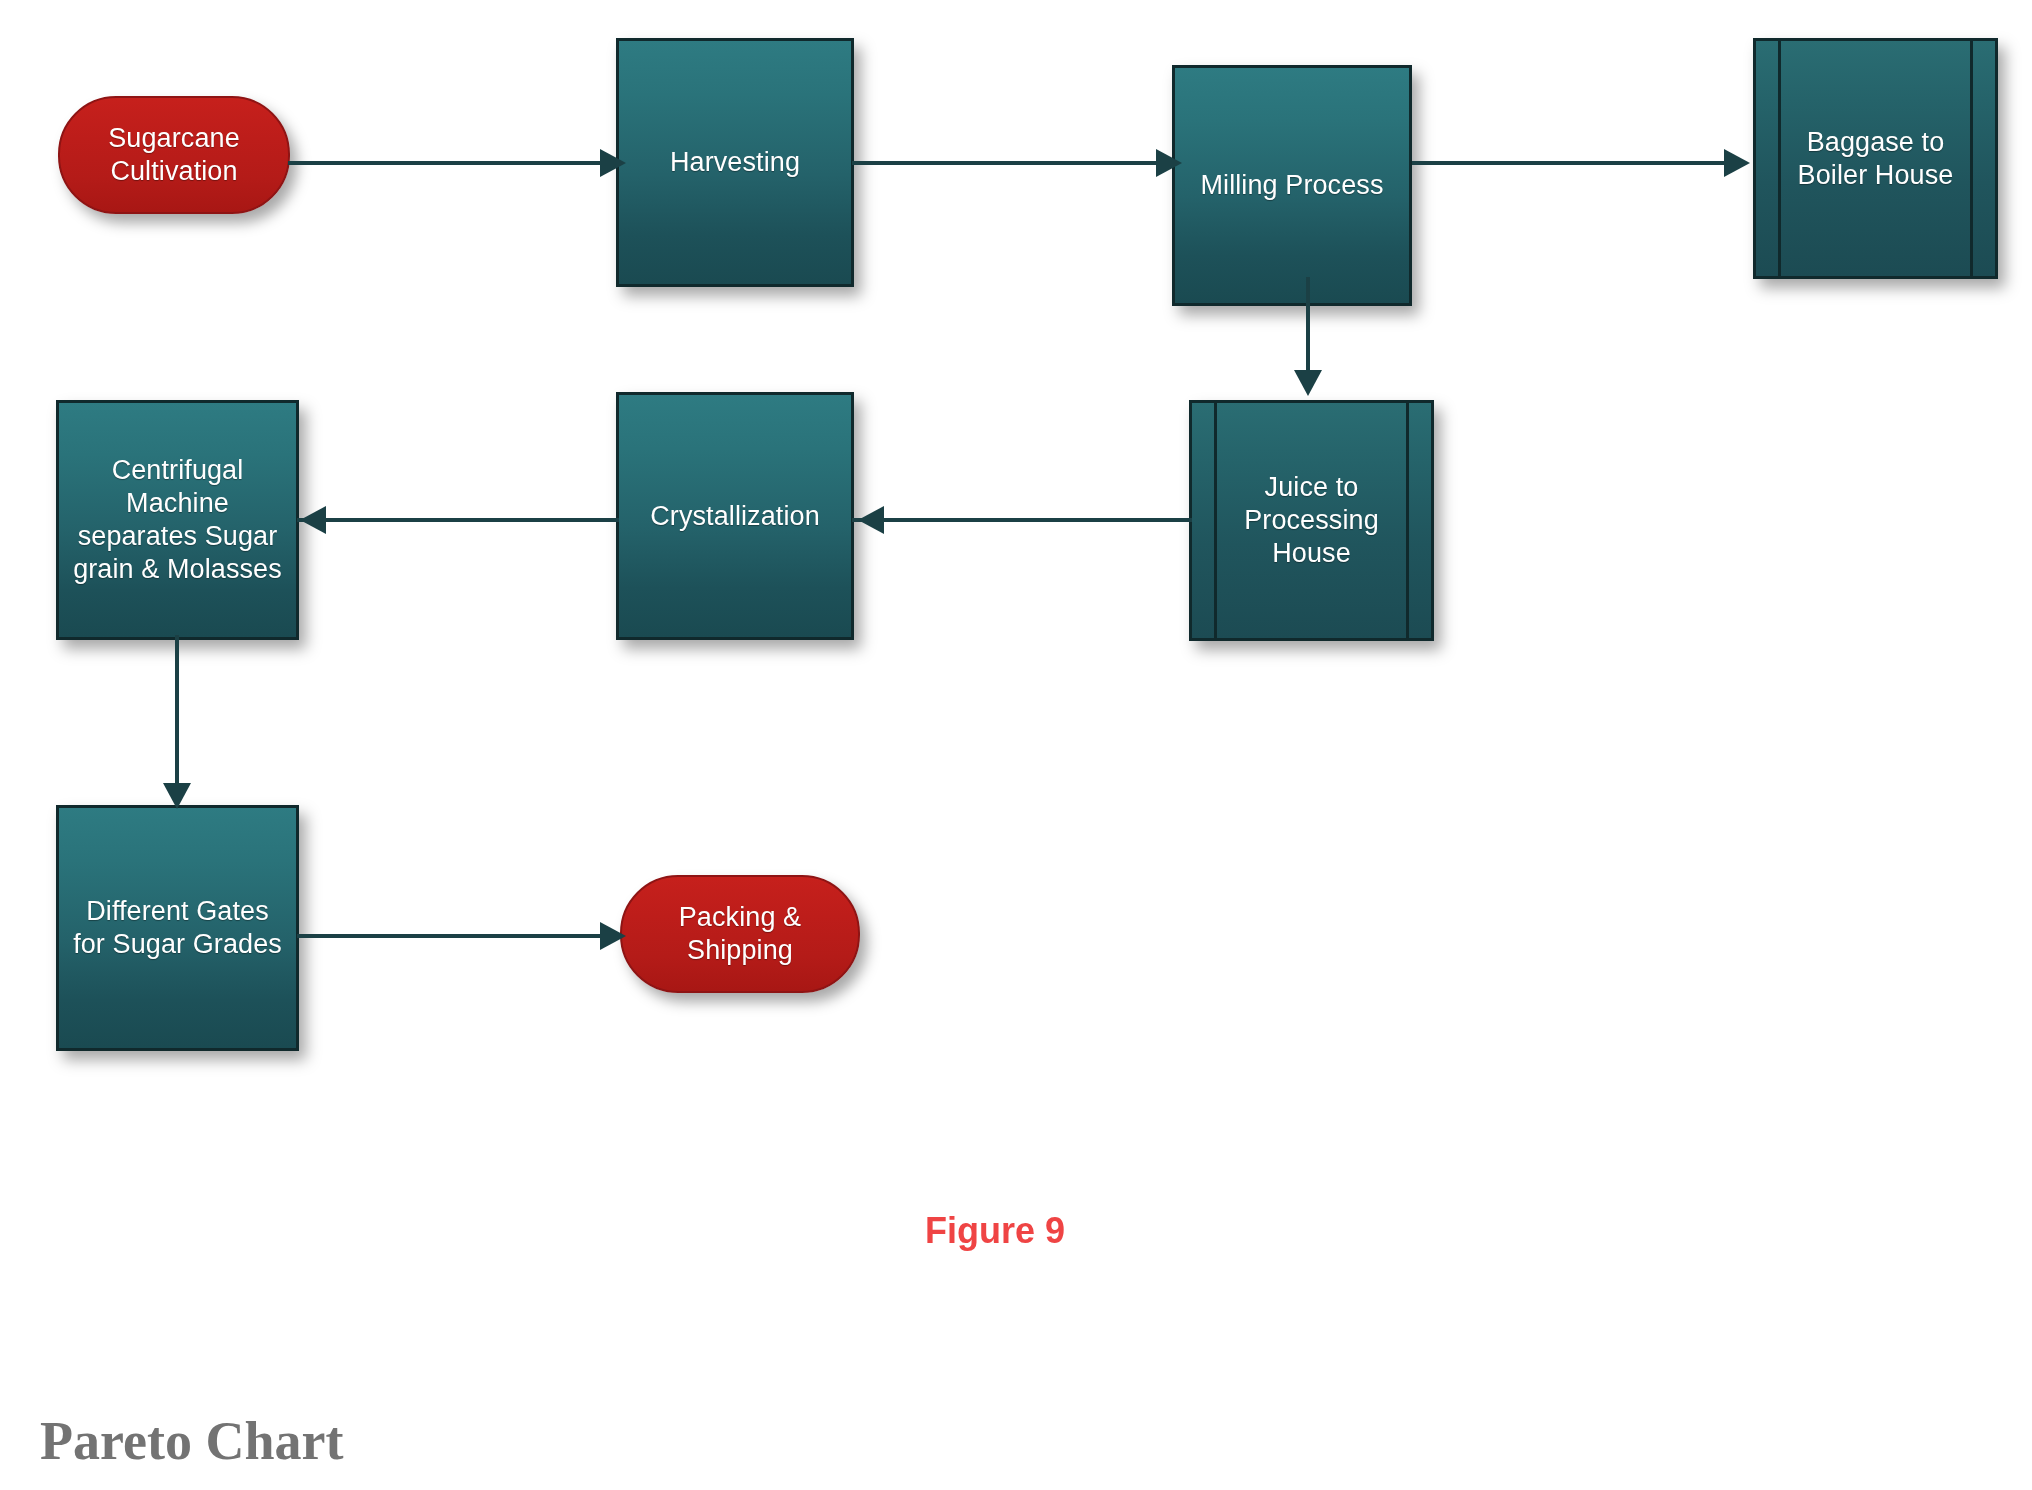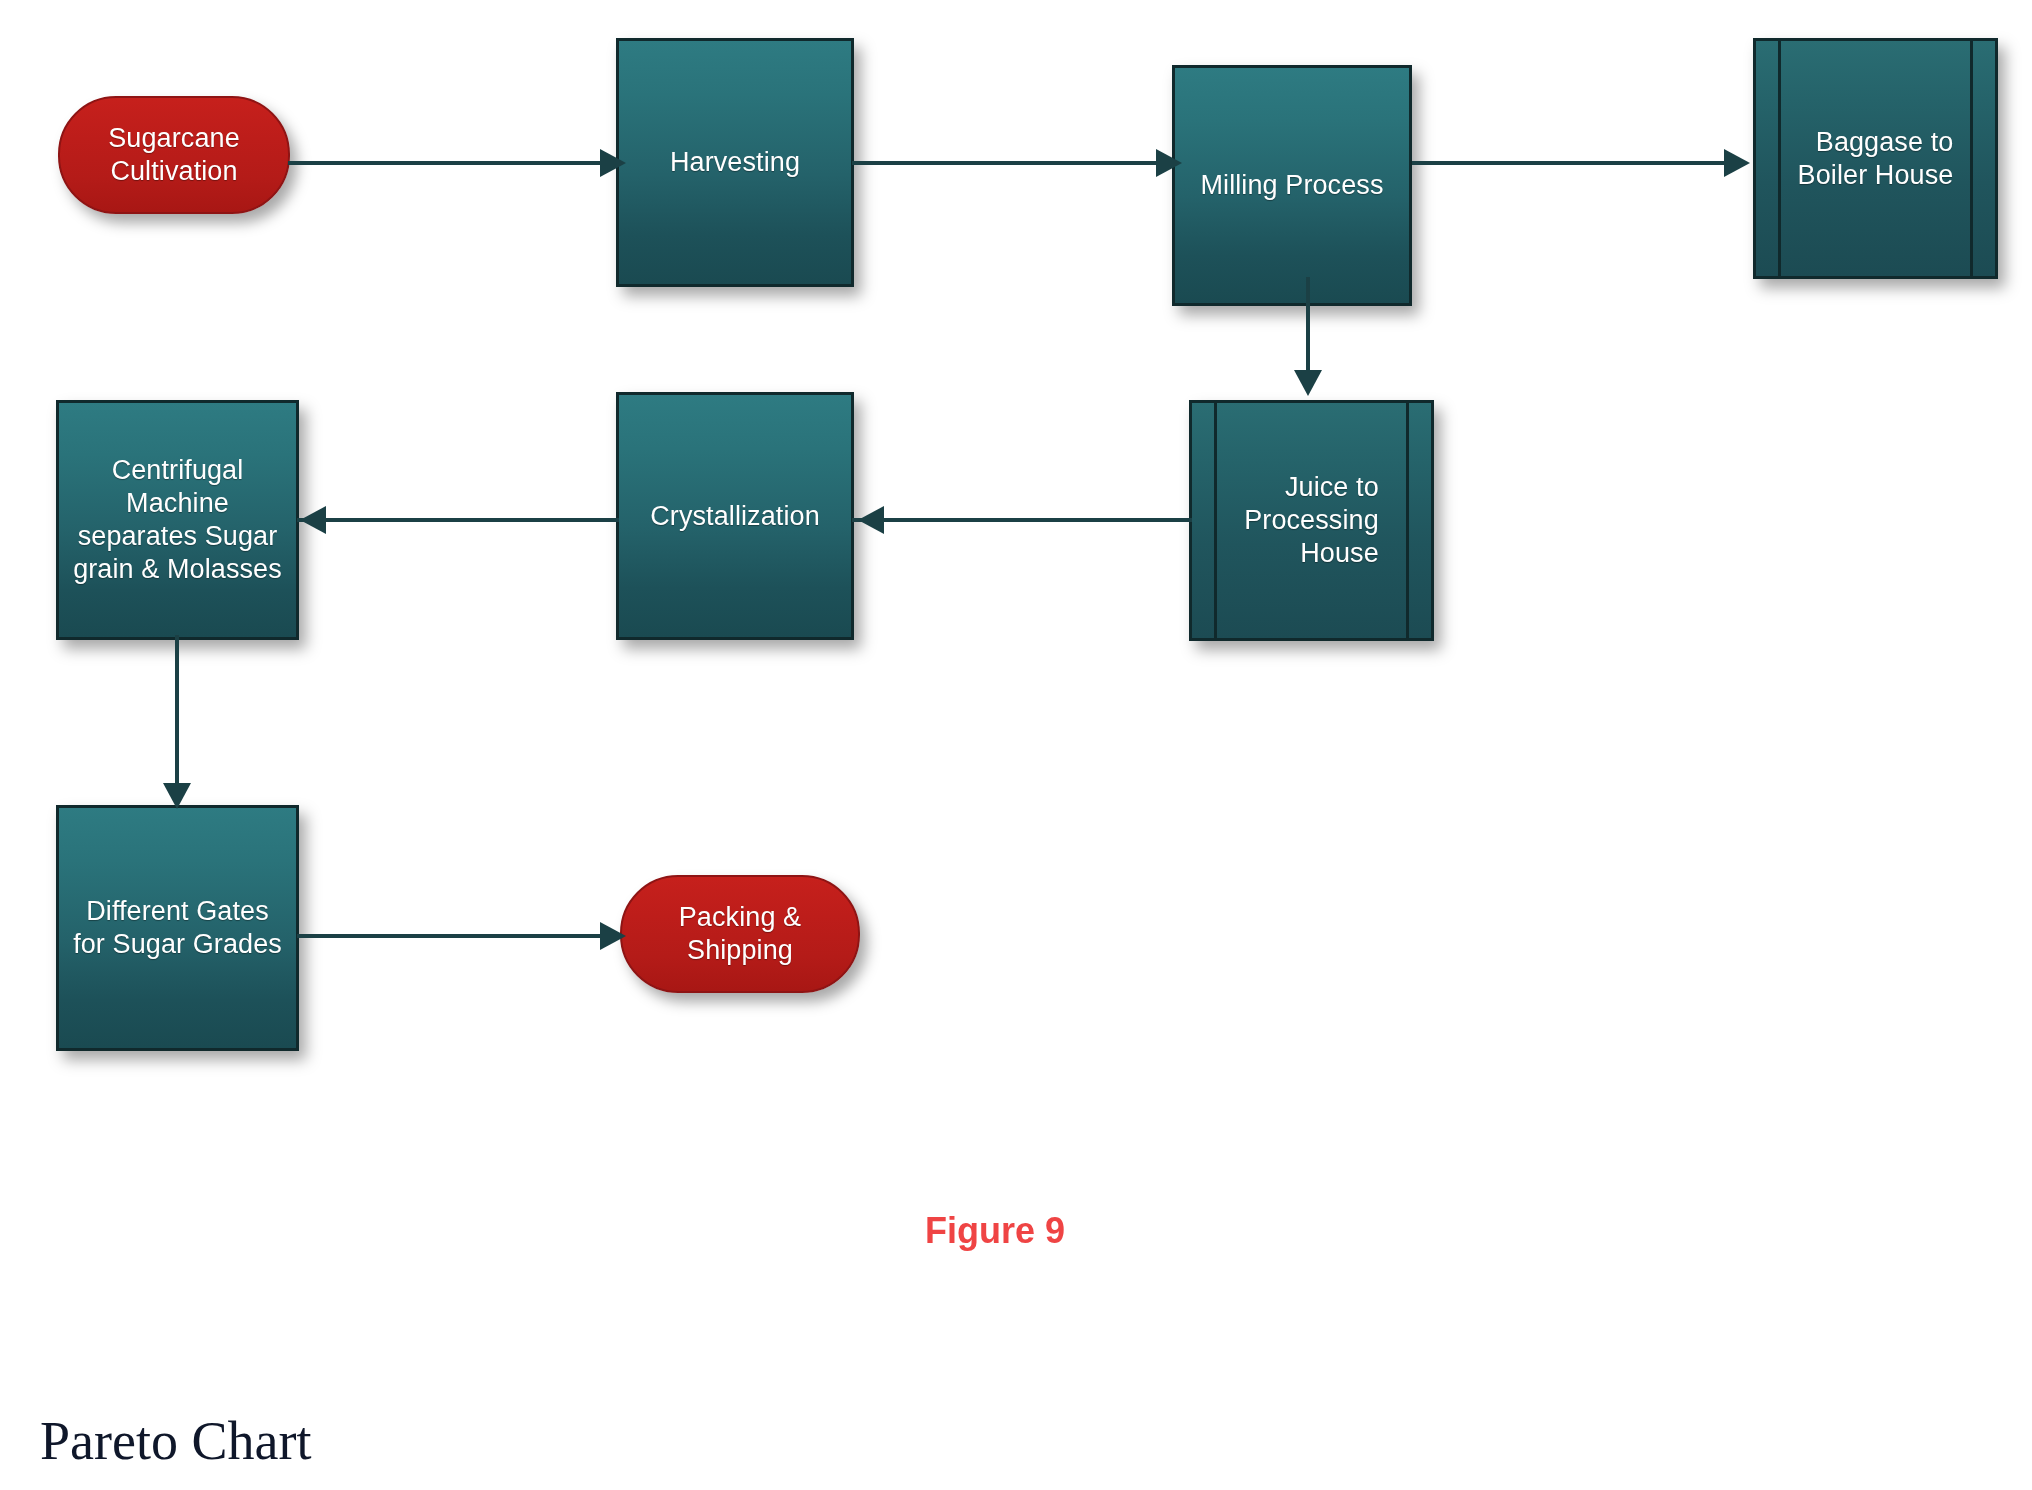--- a/index.html
+++ b/index.html
@@ -49,21 +49,20 @@
     border: 3px solid #10292c;
     background: linear-gradient(180deg, #2e7b82 0%, #2a737a 22%, #24626a 55%, #1d5159 80%, #1a4a51 100%);
     box-shadow: 7px 9px 14px rgba(0,0,0,0.34);
   }
 
   
   .node.predef {
     border: 3px solid #10292c;
     background: linear-gradient(180deg, #2a6d73 0%, #25636a 25%, #20555d 60%, #1c4b53 100%);
     box-shadow: 7px 9px 14px rgba(0,0,0,0.34);
-    text-align: right;
   }
   .node.predef .bar {
     position: absolute;
     top: 0;
     bottom: 0;
     width: 3px;
     background: #10292c;
     z-index: 2;
   }
   .node.predef .bar.left  { left: 22px; }
@@ -116,22 +115,22 @@
   .figure-caption {
     position: absolute;
     font-family: Liberation Sans, sans-serif;
     font-weight: bold;
     color: #ef4444;
     white-space: nowrap;
   }
   .page-heading {
     position: absolute;
     font-family: "Liberation Serif", serif;
-    font-weight: normal;
-    color: #0f172a;
+    font-weight: bold;
+    color: #737373;
     white-space: nowrap;
   }
 </style>
 </head>
 <body>
 
 <div id="page">
 
   <div class="conn h" style="left:288px; top:161px; width:328px;"></div>
   <div class="arrowhead right" style="left:600px; top:149px;"></div>

